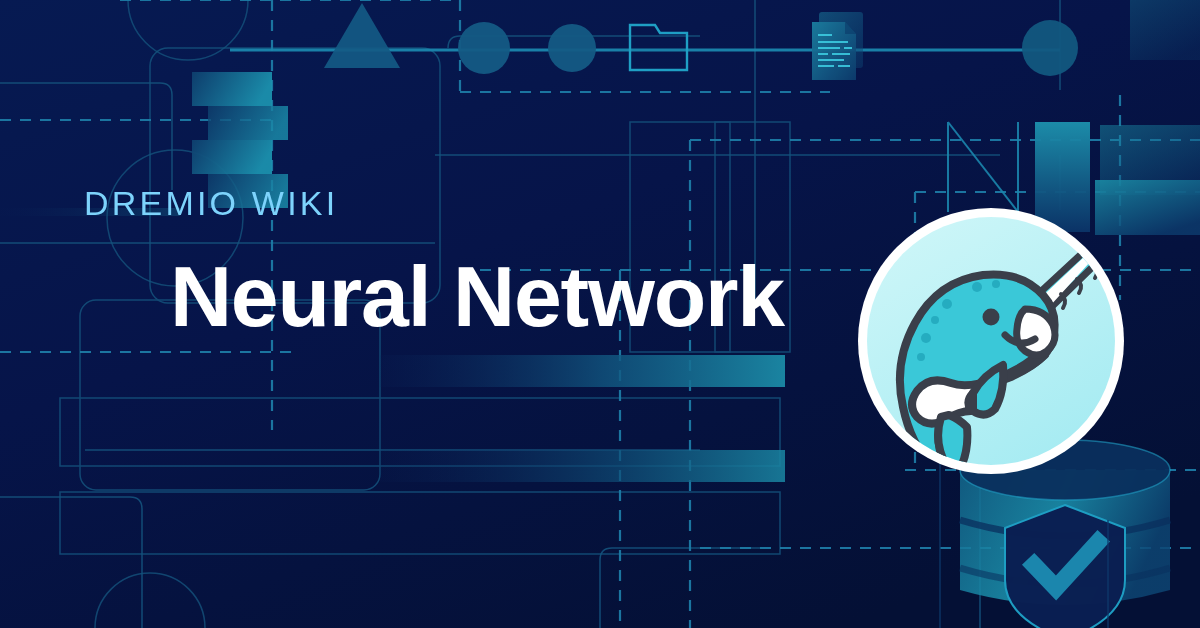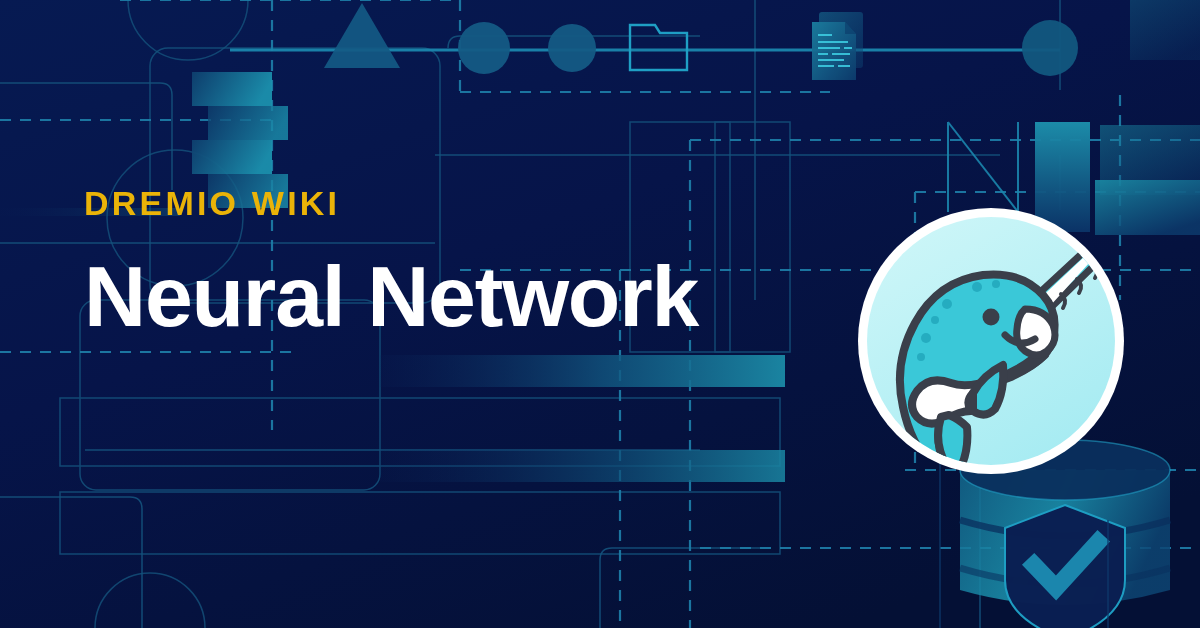--- a/index.html
+++ b/index.html
@@ -29,40 +29,41 @@
     position: absolute;
     inset: 0;
     width: 1200px;
     height: 628px;
   }
   .eyebrow {
     position: absolute;
     left: 84px;
     top: 186px;
     font-size: 34px;
-    font-weight: bold;
+    font-weight: normal;
     letter-spacing: 3.2px;
-    color: #eab308;
+    color: #7dd3fc;
     line-height: 1;
     white-space: nowrap;
   }
   .headline {
     position: absolute;
     left: 84px;
     top: 248px;
     width: 700px;
     font-size: 86px;
     font-weight: bold;
     color: #ffffff;
     line-height: 1.12;
     letter-spacing: -1.2px;
   }
   .headline .line {
     display: block;
     white-space: nowrap;
+    text-align: right;
   }
   #logo-badge {
     position: absolute;
     left: 855px;
     top: 205px;
     width: 272px;
     height: 272px;
   }
   #logo-badge svg {
     display: block;

